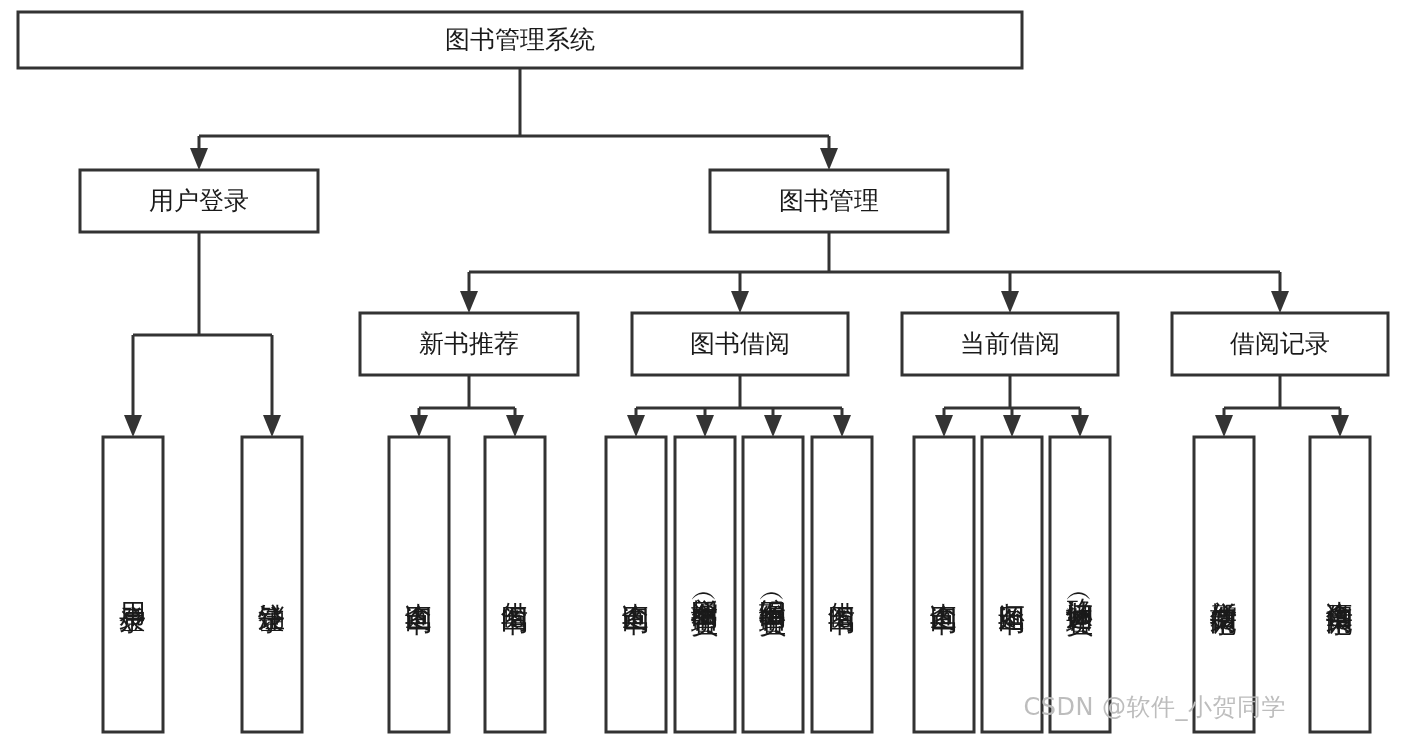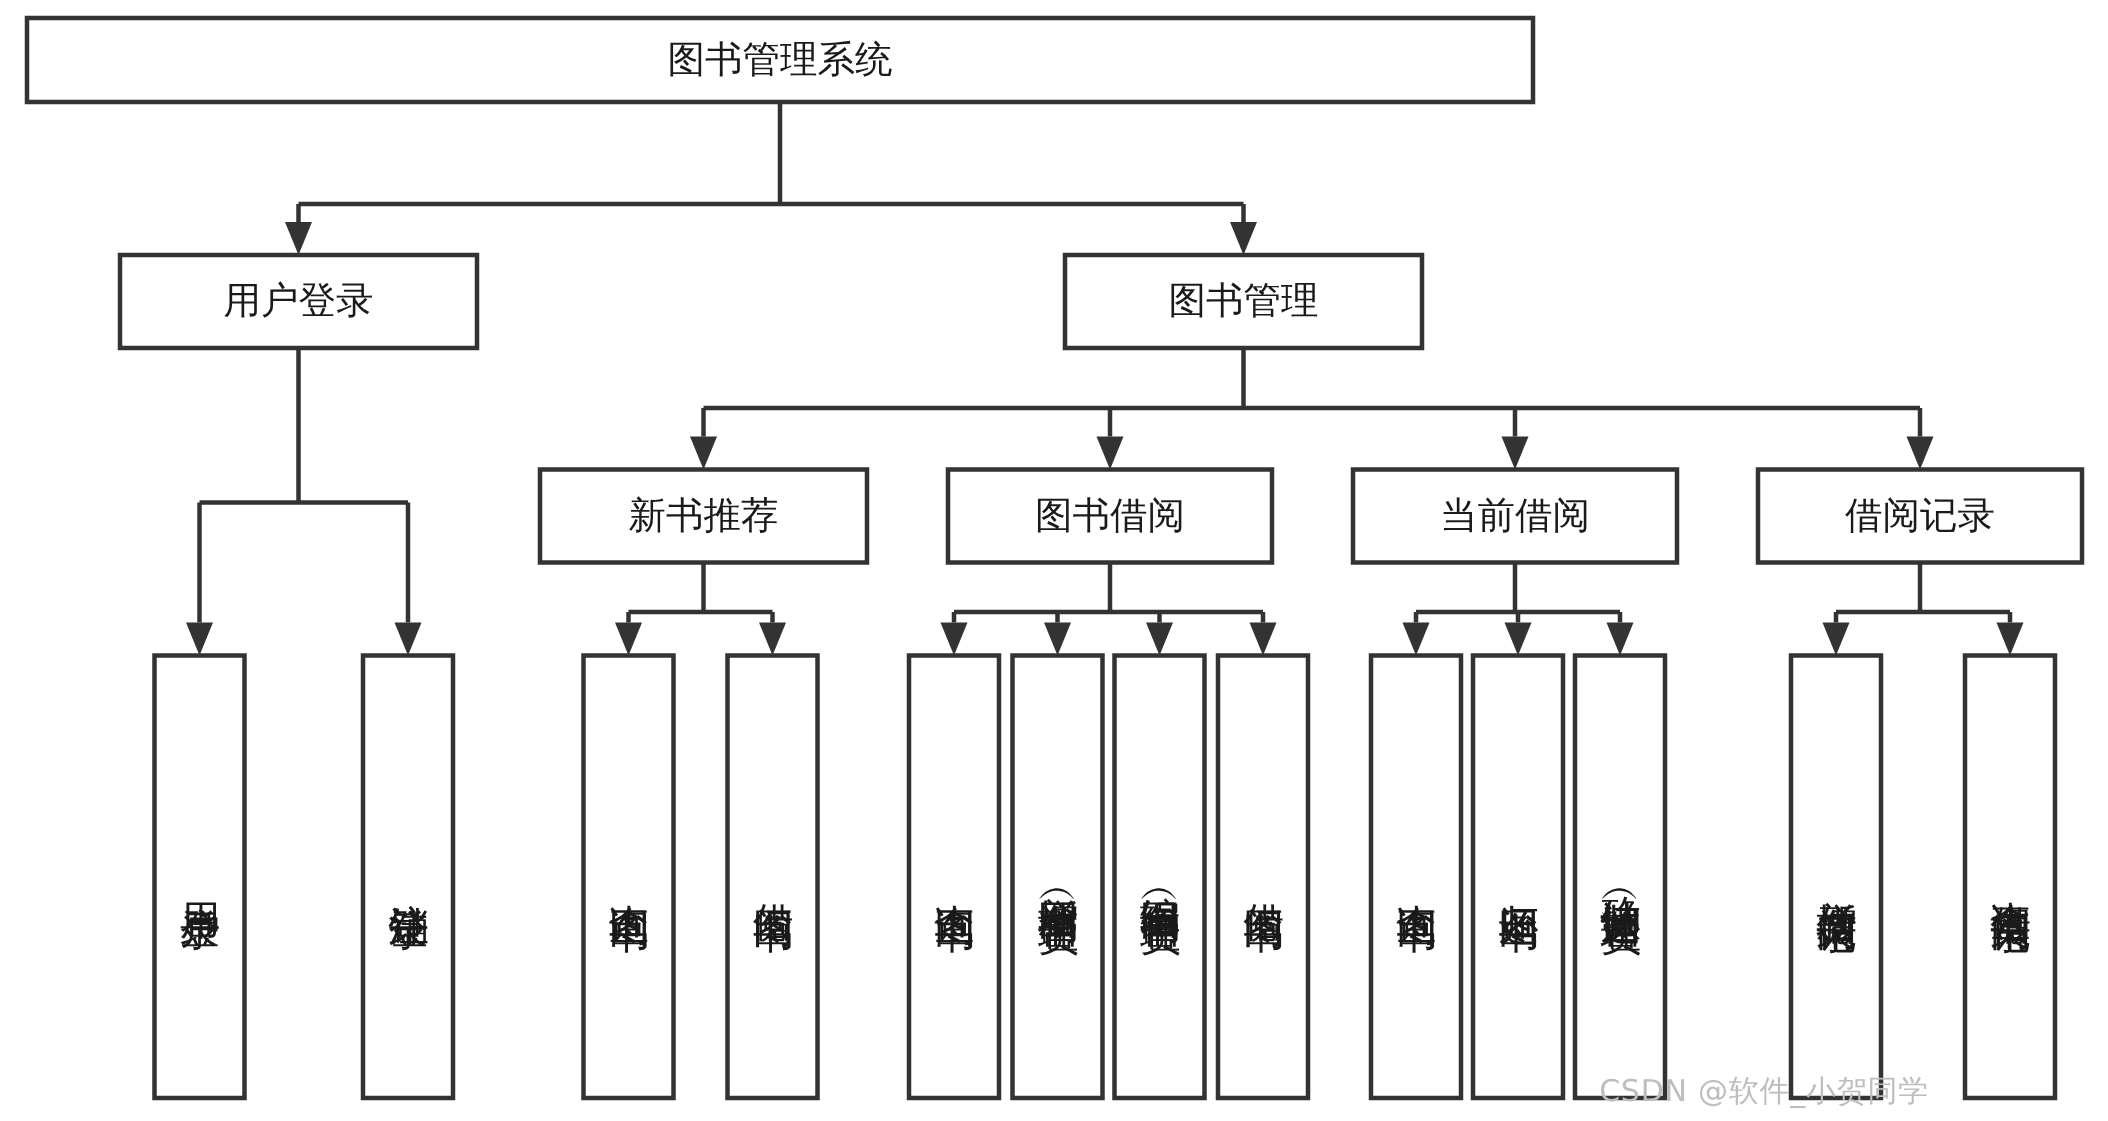--- a/index.html
+++ b/index.html
@@ -28,23 +28,23 @@
     text-orientation:upright;
     font-family:"DejaVu Sans","Liberation Sans",sans-serif;
     font-size:27px;
     line-height:1;
     letter-spacing:2px;
     color:#1a1a1a;
     white-space:nowrap;
   }
   .watermark{
     position:absolute;
-    right:8px;bottom:6px;
+    right:8px;bottom:24px;
     font-family:"DejaVu Sans","Liberation Sans",sans-serif;
-    font-size:20px;
+    font-size:24px;
     color:#bdbdbd;
     white-space:nowrap;
     letter-spacing:0.5px;
   }
 </style>
 </head>
 <body>
 
 <div id="diagram-root">
   <svg id="diagram-svg" width="1405" height="747" viewBox="0 0 1405 747">

